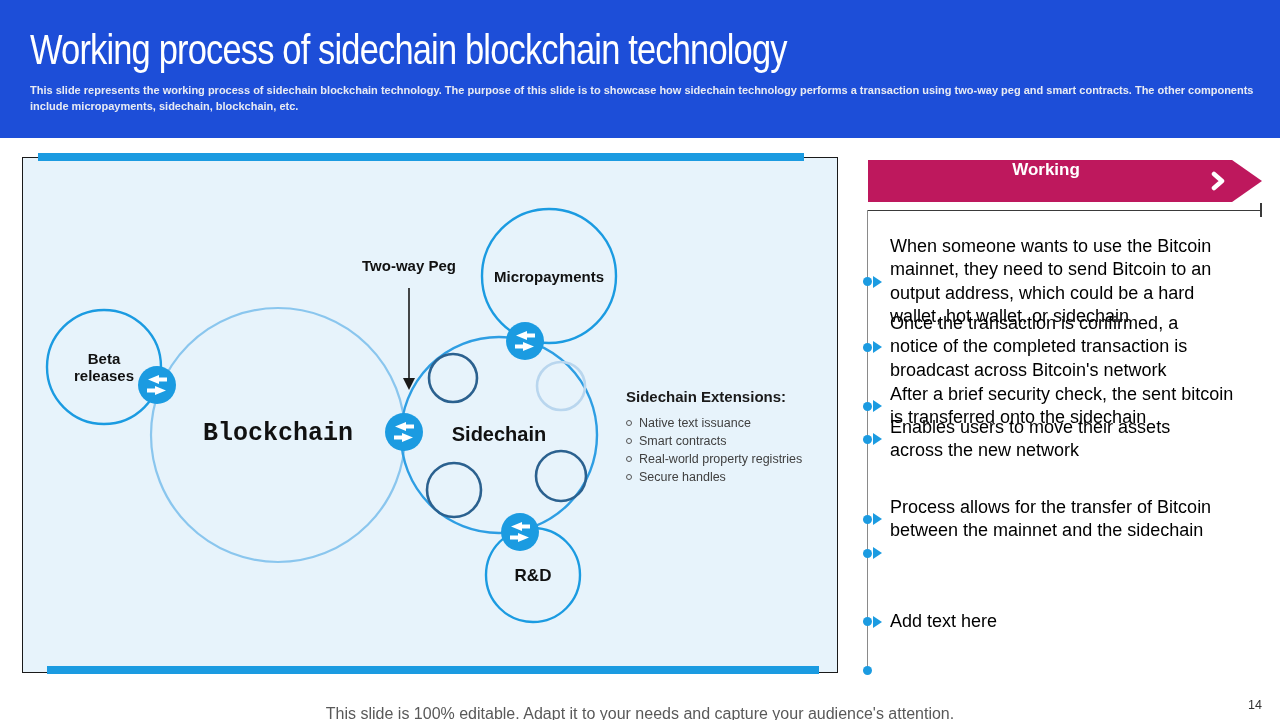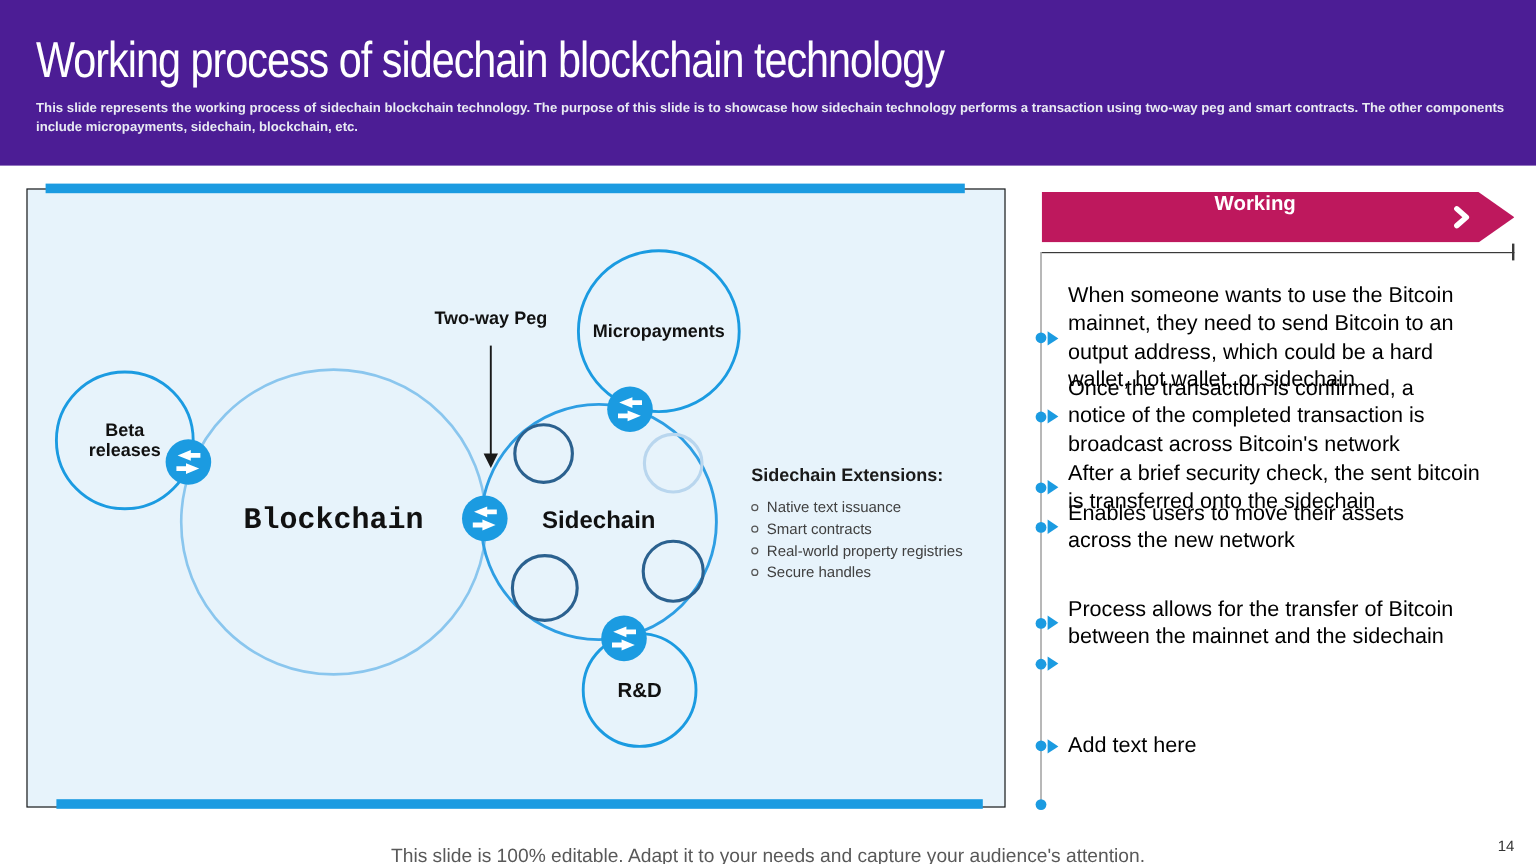--- a/index.html
+++ b/index.html
@@ -6,21 +6,21 @@
   html,body { background:#ffffff; }
   body { font-family: "Liberation Sans", sans-serif; }
   .slide {
     position: relative; width: 1280px; height: 720px;
     background:#ffffff; overflow: hidden;
   }
 
   
   .header {
     position: absolute; left:0; top:0; width:1280px; height:138px;
-    background:#4c1d95;
+    background:#1d4ed8;
   }
   .title {
     position:absolute; left:30px; top:26px; width:1100px;
     color:#ffffff; font-size:42px; font-weight:400; letter-spacing:-1px;
     transform:scaleX(0.82); transform-origin:left center; white-space:nowrap;
   }
   .subtitle {
     position:absolute; left:30px; top:83px; width:1225px;
     color:#E8EBF3; font-size:11px; font-weight:700; line-height:1.45;
   }

